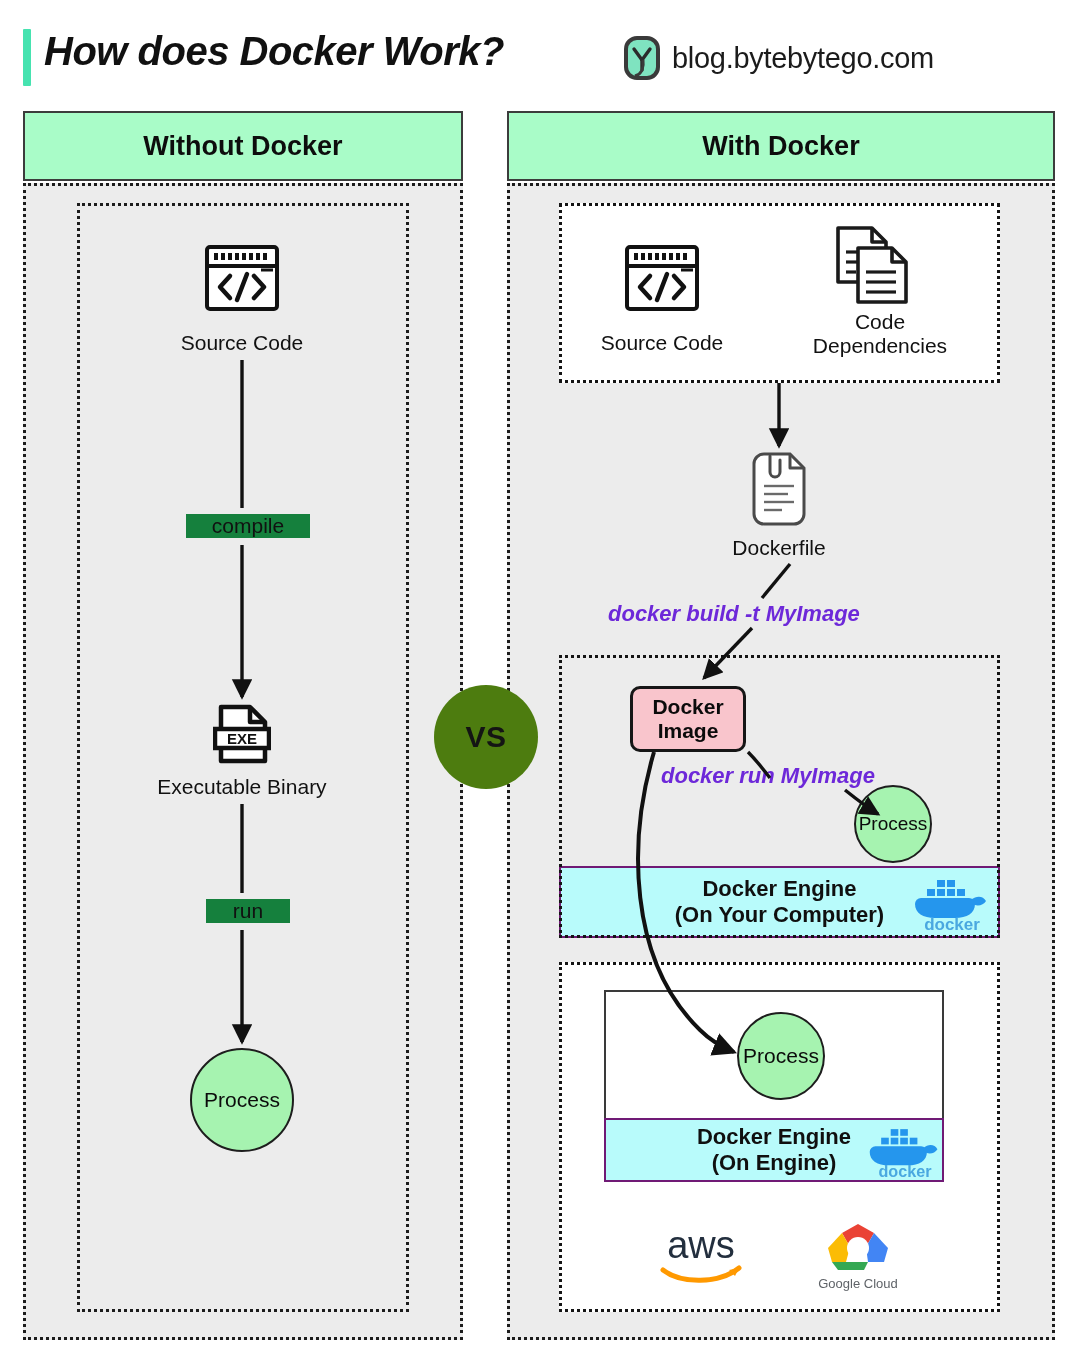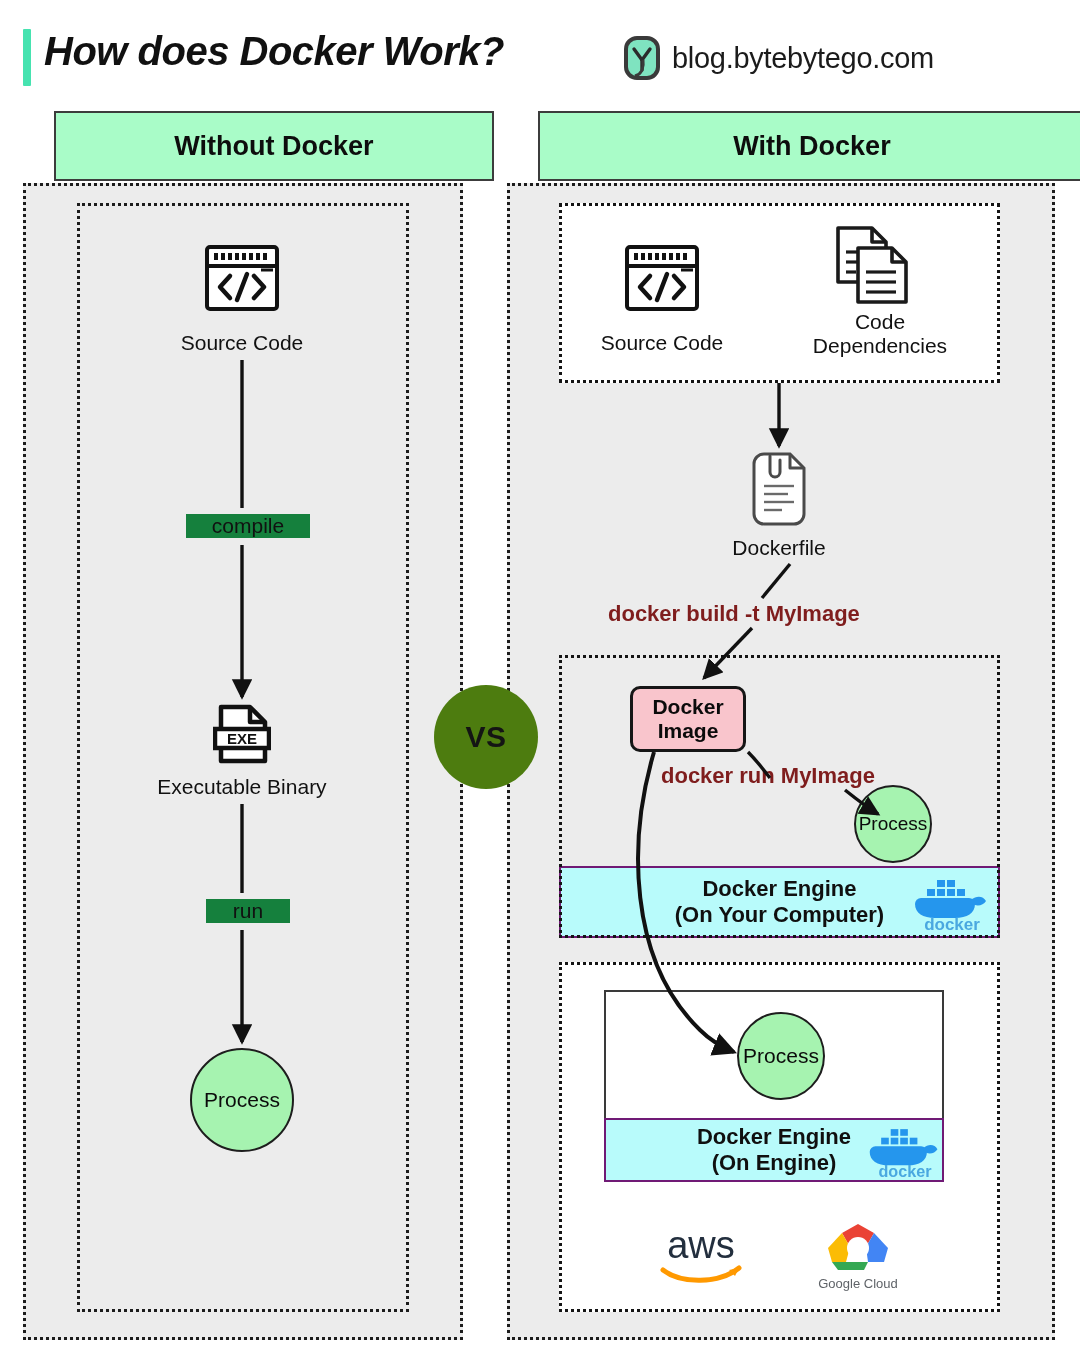--- a/index.html
+++ b/index.html
@@ -31,21 +31,20 @@
   .brand-text{
     font-size:29px;color:#1b1b1b;white-space:nowrap;letter-spacing:-0.3px;
   }
   .col-head{
     position:absolute;
     background:#a9fcc8;
     border:2px solid #3c3c3c;
     display:flex;align-items:center;justify-content:center;
     font-size:27px;font-weight:bold;color:#0d0d0d;
     box-sizing:border-box;
-    margin-left:31px;
   }
   .panel-outer{
     position:absolute;
     background:#ececec;
     border:3px dotted #1c1c1c;
     box-sizing:border-box;
   }
   .panel-inner{
     position:absolute;
     background:#ececec;
@@ -92,22 +91,22 @@
     font-size:30px;font-weight:bold;color:#141414;letter-spacing:0.5px;
   }
 
   .edge-label{
     position:absolute;background:#15803d;padding:0 6px;
     font-size:21px;color:#111;text-align:center;
   }
 
   .cmd{
     position:absolute;
-    font-size:22px;font-weight:bold;
-    color:#7f1d1d;white-space:nowrap;
+    font-size:22px;font-weight:bold;font-style:italic;
+    color:#6d28d9;white-space:nowrap;
   }
 
   .docker-image-box{
     position:absolute;left:630px;top:686px;width:116px;height:66px;
     background:#f9c5cc;border:3px solid #161616;border-radius:10px;
     display:flex;flex-direction:column;align-items:center;justify-content:center;
     font-size:21px;font-weight:bold;color:#0b0b0b;line-height:1.15;
     box-sizing:border-box;
   }
 

